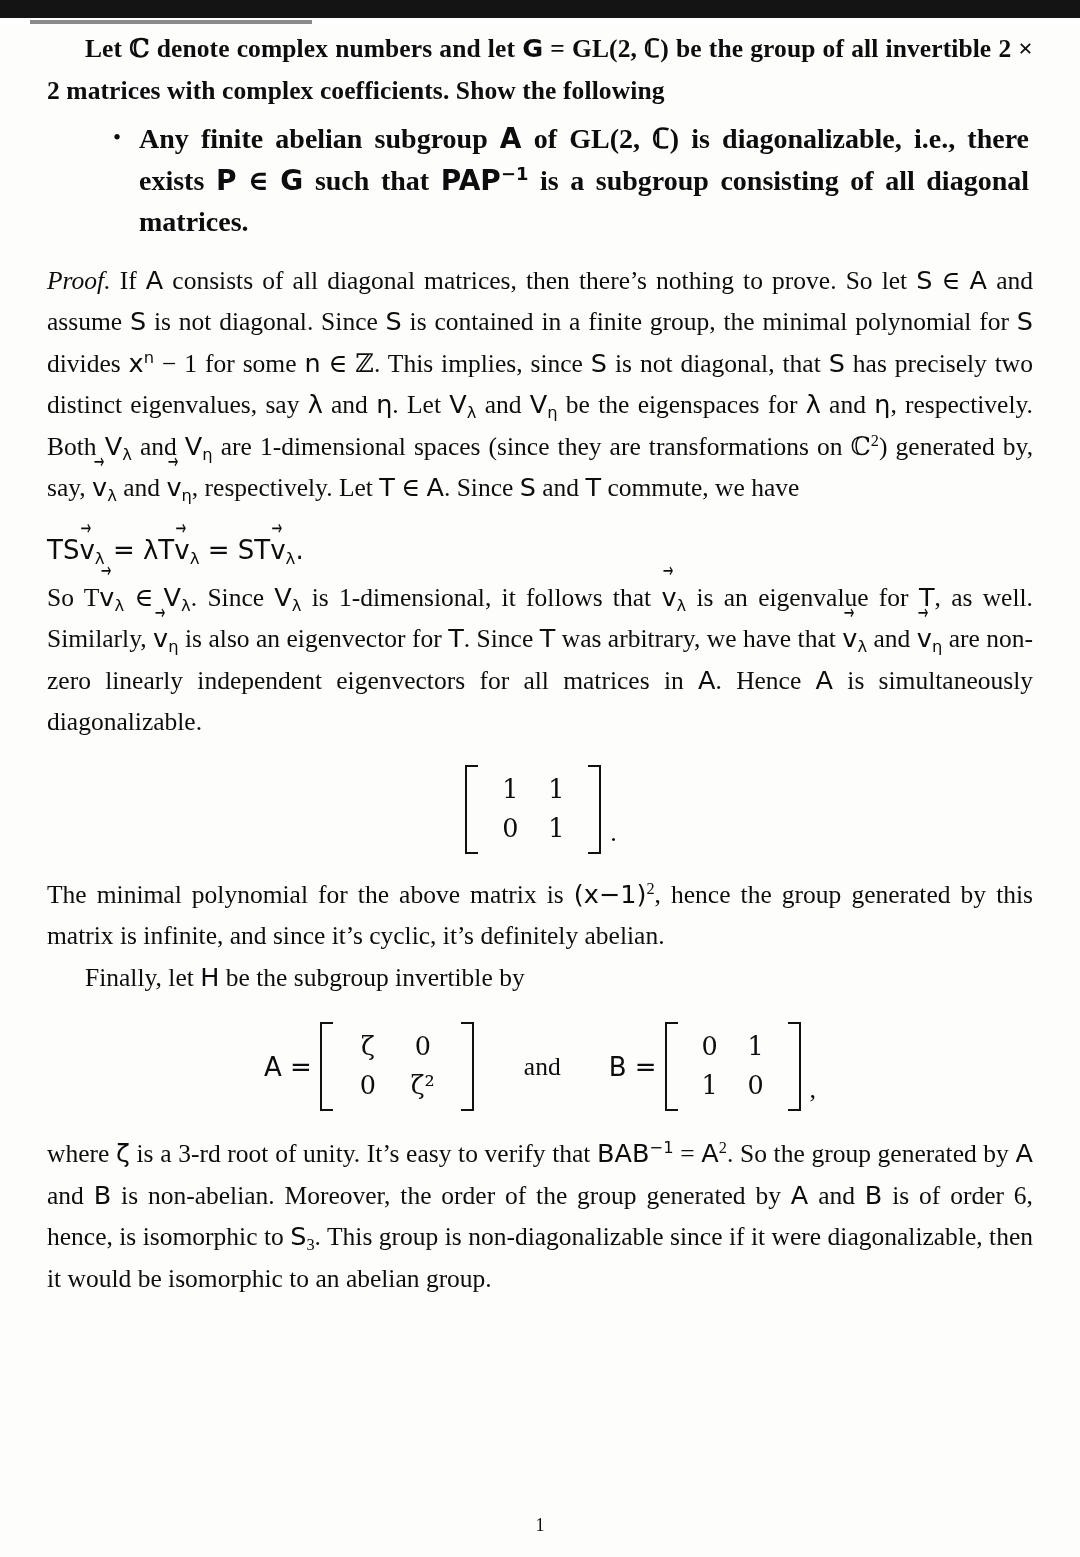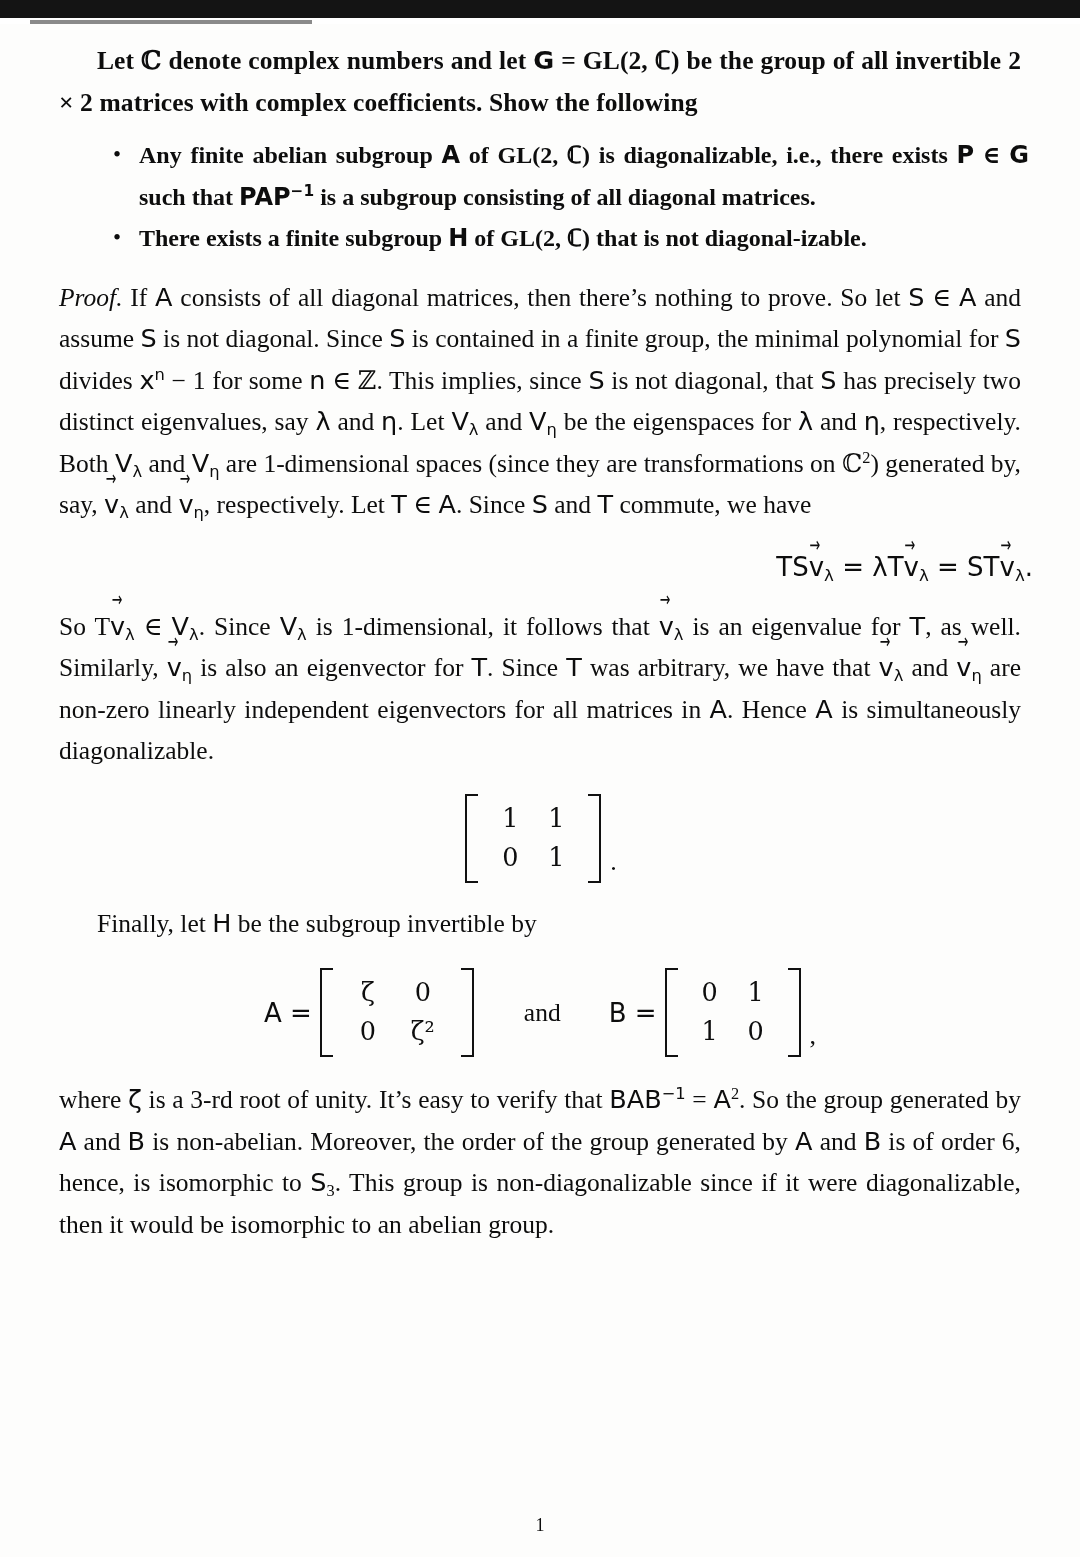--- a/index.html
+++ b/index.html
@@ -44,21 +44,21 @@
     padding: 0;
     box-sizing: border-box;
   }
   .col {
     margin: 0 auto;
     width: 986px;
     padding-top: 4px;
   }
 
   p {
-    margin: 12px;
+    margin: 0;
     font-size: 25.5px;
     line-height: 41.5px;
     text-align: justify;
     text-justify: inter-word;
     hyphens: manual;
   }
   p.indent { text-indent: 38px; }
 
   .lead {
     font-weight: bold;
@@ -70,21 +70,21 @@
 
   
   ul.statements {
     margin: 7px 0 0 0;
     padding: 0 0 0 92px;
     list-style: none;
   }
   ul.statements li {
     position: relative;
     font-weight: bold;
-    font-size: 24px;
+    font-size: 28px;
     line-height: 41.5px;
     text-align: justify;
     margin: 0 0 0 0;
     padding-right: 4px;
   }
   ul.statements li::before {
     content: "\2022";
     position: absolute;
     left: -26px;
     top: -1px;
@@ -112,23 +112,23 @@
     position: absolute;
     left: 50%;
     transform: translateX(-56%) scaleX(.62);
     top: -.80em;
     font-size: .80em;
     line-height: 1;
     font-family: "DejaVu Sans", sans-serif;
   }
 
   .eqline {
-    text-align: right;
+    text-align: left;
     font-size: 26px;
-    margin: 26px 0 24px 0;
+    margin: 26px 0 12px 0;
     font-family: "DejaVu Sans", "Liberation Sans", sans-serif;
   }
 
   
   .mathrow {
     display: flex;
     align-items: center;
     justify-content: center;
     font-size: 25.5px;
   }
@@ -192,21 +192,20 @@
 
 <div id="page">
   <div class="col">
 
     <p class="lead"><span>Let </span><span class="bb">ℂ</span><span> denote complex numbers and let </span><span class="sf">G</span><span> = </span><span class="mi">GL(2, ℂ)</span><span> be the group of all invertible </span><span class="mi">2 × 2</span><span> matrices with complex coefficients. Show the following</span></p>
 
     <ul class="statements">
       <li><span>Any finite abelian subgroup </span><span class="sf">A</span><span> of </span><span class="mi">GL(2, ℂ)</span><span> is diagonalizable, i.e., there exists </span><span class="sf">P</span><span> ∈ </span><span class="sf">G</span><span> such that </span><span class="sf">PAP</span><sup class="pw sf">−1</sup><span> is a subgroup consisting of all diagonal matrices.</span></li>
 
 
-      <li class="gap-small"><span>There exists a finite subgroup </span><span class="sf">H</span><span> of </span><span class="mi">GL(2, ℂ)</span><span> that is not diagonal-izable.</span></li>
     </ul>
 
     <p class="gap-before"><em>Proof.</em><span> If </span><span class="sf">A</span><span> consists of all diagonal matrices, then there’s nothing to prove. So let </span><span class="sf">S</span><span> ∈ </span><span class="sf">A</span><span> and assume </span><span class="sf">S</span><span> is not diagonal. Since </span><span class="sf">S</span><span> is contained in a finite group, the minimal polynomial for </span><span class="sf">S</span><span> divides </span><span class="sf">x</span><sup class="pw sf">n</sup><span> − 1 for some </span><span class="sf">n</span><span> ∈ </span><span class="bb">ℤ</span><span>. This implies, since </span><span class="sf">S</span><span> is not diagonal, that </span><span class="sf">S</span><span> has precisely two distinct eigenvalues, say </span><span class="sf">λ</span><span> and </span><span class="sf">η</span><span>. Let </span><span class="sf">V</span><sub class="sb sf">λ</sub><span> and </span><span class="sf">V</span><sub class="sb sf">η</sub><span> be the eigenspaces for </span><span class="sf">λ</span><span> and </span><span class="sf">η</span><span>, respectively. Both </span><span class="sf">V</span><sub class="sb sf">λ</sub><span> and </span><span class="sf">V</span><sub class="sb sf">η</sub><span> are 1-dimensional spaces (since they are transformations on </span><span class="bb">ℂ</span><sup class="pw">2</sup><span>) generated by, say, </span><span class="vecsym">v</span><sub class="sb sf">λ</sub><span> and </span><span class="vecsym">v</span><sub class="sb sf">η</sub><span>, respectively. Let </span><span class="sf">T</span><span> ∈ </span><span class="sf">A</span><span>. Since </span><span class="sf">S</span><span> and </span><span class="sf">T</span><span> commute, we have</span></p>
 
     <div class="eqline"><span>TS</span><span class="vecsym">v</span><sub class="sb">λ</sub><span> = </span><span>λT</span><span class="vecsym">v</span><sub class="sb">λ</sub><span> = </span><span>ST</span><span class="vecsym">v</span><sub class="sb">λ</sub><span>.</span></div>
 
     <p><span>So T</span><span class="vecsym">v</span><sub class="sb sf">λ</sub><span> ∈ </span><span class="sf">V</span><sub class="sb sf">λ</sub><span>. Since </span><span class="sf">V</span><sub class="sb sf">λ</sub><span> is 1-dimensional, it follows that </span><span class="vecsym">v</span><sub class="sb sf">λ</sub><span> is an eigenvalue for </span><span class="sf">T</span><span>, as well. Similarly, </span><span class="vecsym">v</span><sub class="sb sf">η</sub><span> is also an eigenvector for </span><span class="sf">T</span><span>. Since </span><span class="sf">T</span><span> was arbitrary, we have that </span><span class="vecsym">v</span><sub class="sb sf">λ</sub><span> and </span><span class="vecsym">v</span><sub class="sb sf">η</sub><span> are non-zero linearly independent eigenvectors for all matrices in </span><span class="sf">A</span><span>. Hence </span><span class="sf">A</span><span> is simultaneously diagonalizable.</span></p>
 
 
     <div class="mathrow mrow-gap-1">
@@ -220,20 +219,21 @@
           <span class="mrow2">
             <span class="mcell">0</span>
             <span class="mcell">1</span>
           </span>
         </span>
         <span class="brk brk-r"></span>
       </span>
       <span class="mpunct">.</span>
     </div>
 
+    <p><span>The minimal polynomial for the above matrix is </span><span class="sf">(x−1)</span><sup class="pw">2</sup><span>, hence the group generated by this matrix is infinite, and since it’s cyclic, it’s definitely abelian.</span></p>
 
     <p class="indent"><span>Finally, let </span><span class="sf">H</span><span> be the subgroup invertible by</span></p>
 
     <div class="mathrow mrow-gap-2">
       <span class="mlabel">A =</span>
       <span class="matrix">
         <span class="brk brk-l"></span>
         <span class="mgrid wide">
           <span class="mrow2">
             <span class="mcell">ζ</span>

